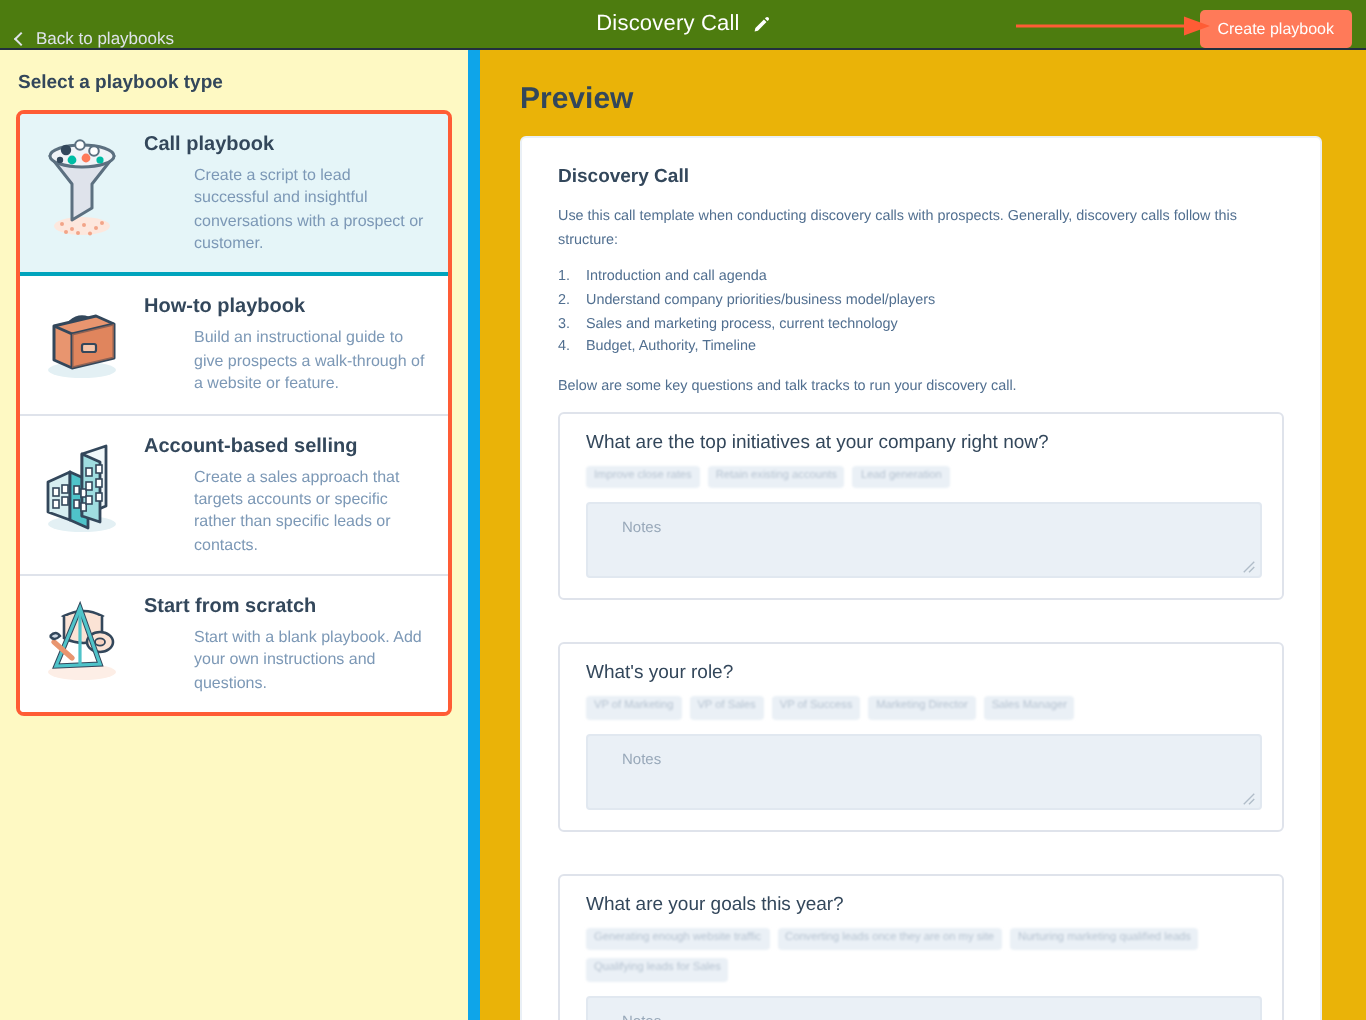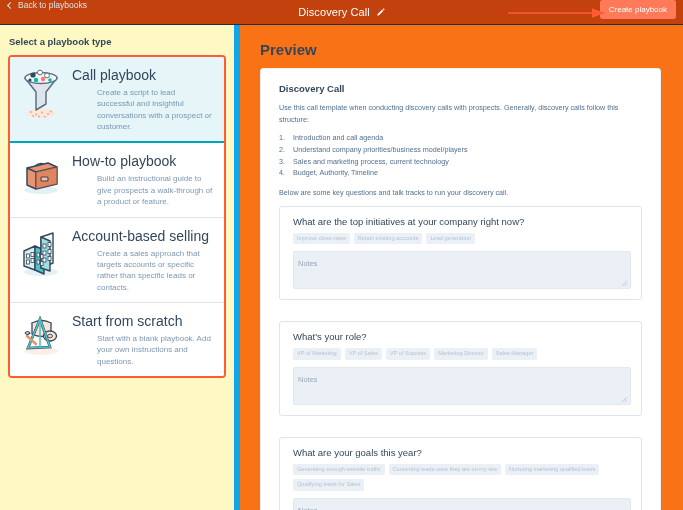--- a/index.html
+++ b/index.html
@@ -13,22 +13,22 @@
     position: relative;
     width: 683px; height: 510px;
     display: flex; flex-direction: column;
     background: #ffffff;
   }
 
   
   .topnav {
     position: relative;
     height: 25px;
-    background: #c2410c;
-    display: flex; align-items: flex-start;
+    background: #4d7c0f;
+    display: flex; align-items: flex-end;
     flex: 0 0 25px;
     border-bottom: 1px solid #222f3e;
   }
   .back-link {
     display: flex; align-items: center; gap: 4px;
     color: #dfe3eb; font-size: 8.5px;
     padding-left: 8px; cursor: pointer;
     white-space: nowrap;
   }
   .chev {
@@ -96,31 +96,31 @@
     background: #ffffff;
   }
   .type-card:last-child { border-bottom: none; }
   .type-card.selected {
     background: #e5f5f8;
     border-bottom: 2px solid #00a4bd;
   }
   .card-icon { flex: 0 0 46px; width: 46px; display: flex; align-items: flex-start; justify-content: center; padding-top: 2px; }
   .card-text { flex: 1 1 auto; min-width: 0; padding-top: 1px; }
   .card-title {
-    font-size: 14px; font-weight: normal; color: #33475b;
+    font-size: 10px; font-weight: bold; color: #33475b;
     margin-bottom: 4px;
   }
   .card-desc {
     font-size: 8px; color: #7c98b6; line-height: 1.42; margin-left: 25px;
   }
 
   
   .right-panel {
     flex: 1 1 auto;
-    background: #f97316;
+    background: #eab308;
     padding: 12px 0 0 0;
     overflow: hidden;
     position: relative;
   }
   .preview-title {
     font-size: 15px; font-weight: bold; color: #33475b;
     padding: 4px 0 10px 20px;
   }
   .preview-sheet {
     margin: 0 22px 0 20px;
@@ -169,21 +169,21 @@
   .notes-box {
     background: #eaf0f6;
     border: 1px solid #e1e8f0;
     border-radius: 2px;
     height: 38px;
     position: relative;
     cursor: text;
   }
   .notes-box.tall { height: 42px; }
   .notes-ph {
-    position: absolute; left: 4px; top: 7px;
+    position: absolute; left: 17px; top: 7px;
     font-size: 7.5px; color: #98a8b9;
   }
   .resize-grip {
     position: absolute; right: 2px; bottom: 1px;
     width: 7px; height: 7px; cursor: nwse-resize;
   }
 </style>
 </head>
 <body>
 
@@ -257,21 +257,21 @@
               <path d="M15 12 q6 -5 12 0" fill="none" stroke="#33475b" stroke-width="1.6"></path>
               <path d="M7 14 L28 9 L37 13 L37 30 L16 35 L7 31 Z" fill="#e8956f" stroke="#33475b" stroke-width="1.5" stroke-linejoin="round"></path>
               <path d="M7 14 L16 18 L16 35" fill="none" stroke="#33475b" stroke-width="1.5"></path>
               <path d="M16 18 L37 13" fill="none" stroke="#33475b" stroke-width="1.5"></path>
               <path d="M16 18 L16 35 L37 30 L37 13 Z" fill="#d9784f" opacity="0.55"></path>
               <rect x="21" y="23" width="7" height="4" rx="1" fill="#f5c4a8" stroke="#33475b" stroke-width="1.1"></rect>
             </svg>
           </div>
           <div class="card-text">
             <div class="card-title">How-to playbook</div>
-            <div class="card-desc">Build an instructional guide to give prospects a walk-through of a product or feature.</div>
+            <div class="card-desc">Build an instructional guide to give prospects a walk-through of a website or feature.</div>
           </div>
         </div>
 
         <div class="type-card">
           <div class="card-icon">
             <svg width="42" height="50" viewBox="0 0 42 50">
               <ellipse cx="21" cy="43" rx="17" ry="4" fill="#e3f0f4"></ellipse>
               <path d="M4 22 L15 17 L15 41 L4 37 Z" fill="#d7eef1" stroke="#33475b" stroke-width="1.4" stroke-linejoin="round"></path>
               <path d="M15 17 L24 21 L24 45 L15 41 Z" fill="#4fc3c9" stroke="#33475b" stroke-width="1.4" stroke-linejoin="round"></path>
               <path d="M21 8 L33 4 L33 34 L21 39 Z" fill="#f1f8fa" stroke="#33475b" stroke-width="1.4" stroke-linejoin="round"></path>

